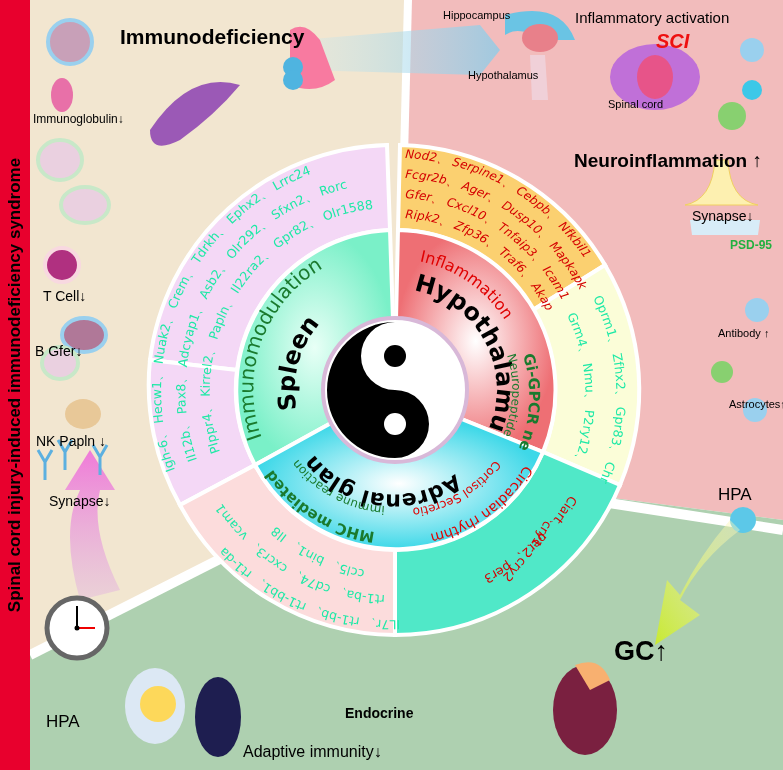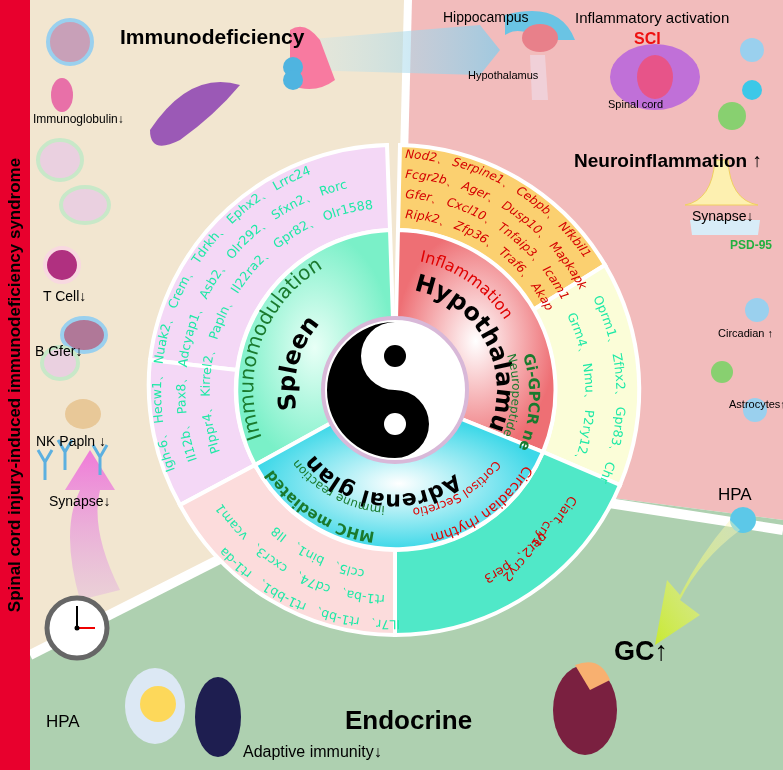--- a/index.html
+++ b/index.html
@@ -201,28 +201,28 @@
   </g>
 </svg>
 
 <div class="lbl bold" style="left:120px;top:25px;font-size:21px;">Immunodeficiency</div>
 <div class="lbl" style="left:33px;top:112px;font-size:12px;"><span>Immunoglobulin</span><span>↓</span></div>
 <div class="lbl" style="left:43px;top:288px;font-size:14px;"><span>T Cell</span><span>↓</span></div>
 <div class="lbl" style="left:35px;top:343px;font-size:14px;"><span>B Gfer</span><span>↓</span></div>
 <div class="lbl" style="left:36px;top:433px;font-size:14px;"><span>NK Papln</span> <span>↓</span></div>
 <div class="lbl" style="left:49px;top:493px;font-size:14px;"><span>Synapse</span><span>↓</span></div>
 
-<div class="lbl" style="left:423px;top:9px;font-size:14px;padding-left:20px;">Hippocampus</div>
+<div class="lbl" style="left:423px;top:9px;font-size:11px;padding-left:20px;">Hippocampus</div>
 <div class="lbl" style="left:468px;top:69px;font-size:11px;">Hypothalamus</div>
 <div class="lbl" style="left:575px;top:9px;font-size:15px;text-align:center;">Inflammatory activation</div>
-<div class="lbl bold" style="left:634px;top:30px;font-size:16px;color:#ee1010;">SCI</div>
+<div class="lbl bold" style="left:656px;top:30px;font-size:20px;color:#ee1010;font-style:italic;">SCI</div>
 <div class="lbl" style="left:608px;top:98px;font-size:11px;">Spinal cord</div>
 <div class="lbl bold" style="left:574px;top:128px;font-size:19px;margin-top:22px;"><span>Neuroinflammation</span> <span>↑</span></div>
 <div class="lbl" style="left:692px;top:208px;font-size:14px;"><span>Synapse</span><span>↓</span></div>
 <div class="lbl bold" style="left:710px;top:238px;font-size:12px;color:#22b040;margin-left:20px;">PSD-95</div>
-<div class="lbl" style="left:718px;top:327px;font-size:11px;"><span>Circadian</span> <span>↑</span></div>
+<div class="lbl" style="left:718px;top:327px;font-size:11px;"><span>Antibody</span> <span>↑</span></div>
 <div class="lbl" style="left:703px;top:398px;font-size:11px;margin-left:26px;"><span>Astrocytes</span><span>↑</span></div>
 <div class="lbl" style="left:718px;top:485px;font-size:17px;">HPA</div>
 
 <div class="lbl" style="left:46px;top:712px;font-size:17px;">HPA</div>
-<div class="lbl bold" style="left:345px;top:705px;font-size:26px;">Endocrine</div>
+<div class="lbl bold" style="left:345px;top:705px;font-size:14px;">Endocrine</div>
 <div class="lbl" style="left:243px;top:743px;font-size:16px;">Adaptive immunity↓</div>
 <div class="lbl bold" style="left:614px;top:636px;font-size:27px;"><span>GC</span><span>↑</span></div>
 
 </body></html>

